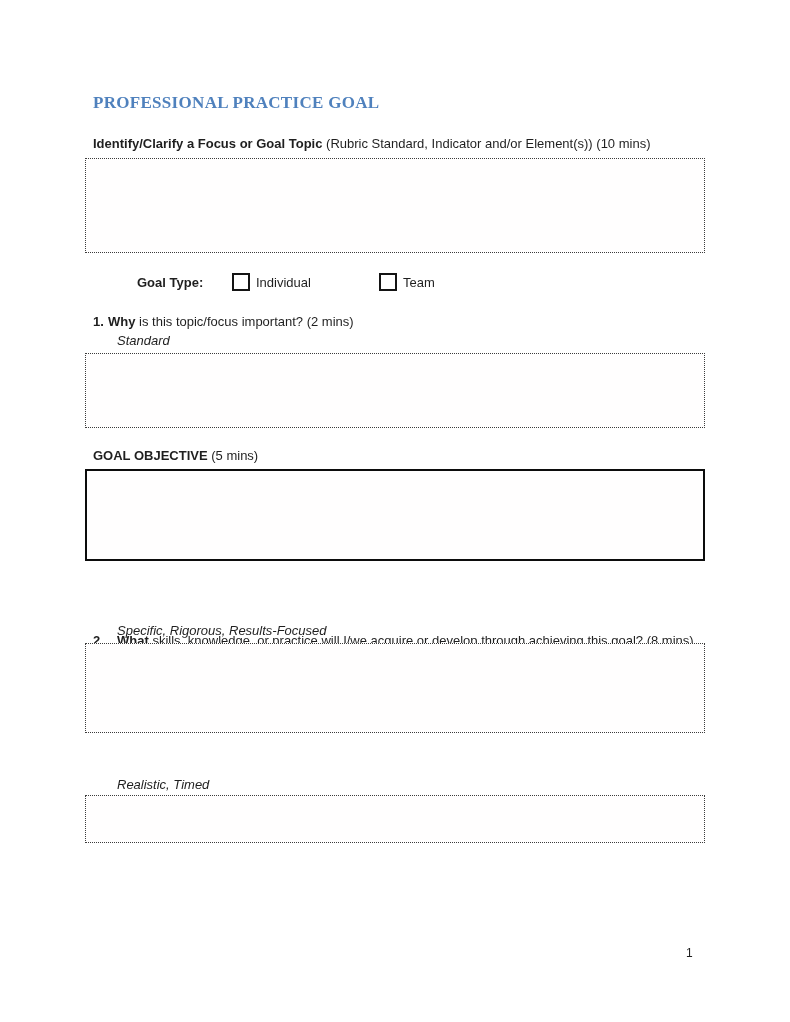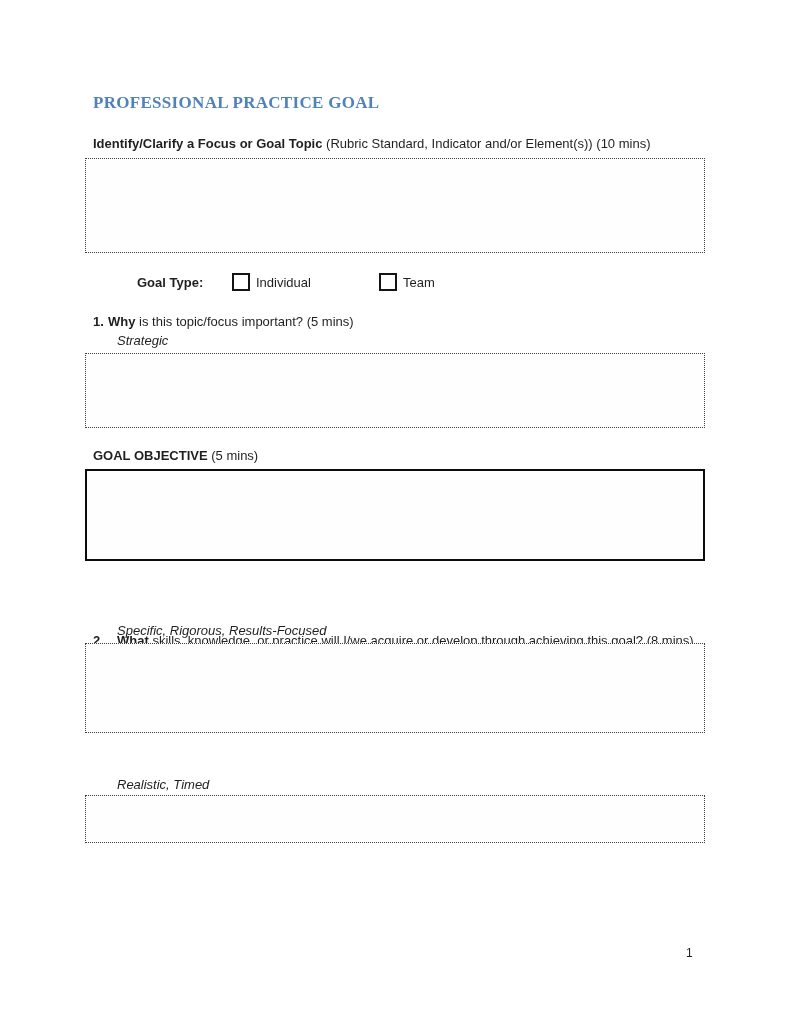--- a/index.html
+++ b/index.html
@@ -95,23 +95,23 @@
       <span class="checkbox"></span>
       <span>Individual</span>
     </span>
     <span class="checkbox-group second">
       <span class="checkbox"></span>
       <span>Team</span>
     </span>
   </div>
 
   <div class="prompt" style="left:93px; top:314px;">
-    <span class="num tight">1.</span><span class="bold">Why</span><span> is this topic/focus important? (5 mins)</span>
+    <span class="num tight">1.</span><span class="bold">Why</span><span> is this topic/focus important? (2 mins)</span>
   </div>
-  <div class="hint" style="left:117px; top:333px;">Strategic</div>
+  <div class="hint" style="left:117px; top:333px;">Standard</div>
   <div class="fill-box dotted" style="top:353px; height:75px;"></div>
 
   <div class="prompt" style="left:93px; top:448px;">
     <span class="bold">GOAL OBJECTIVE</span><span> (5 mins)</span>
   </div>
   <div class="fill-box solid" style="top:469px; height:92px;"></div>
 
   <div class="prompt" style="left:93px; top:603px;margin-top:30px;">
     <span class="num">2.</span><span class="bold">What</span><span> skills, knowledge, or practice will I/we acquire or develop through achieving this goal? (8 mins)</span>
   </div>

